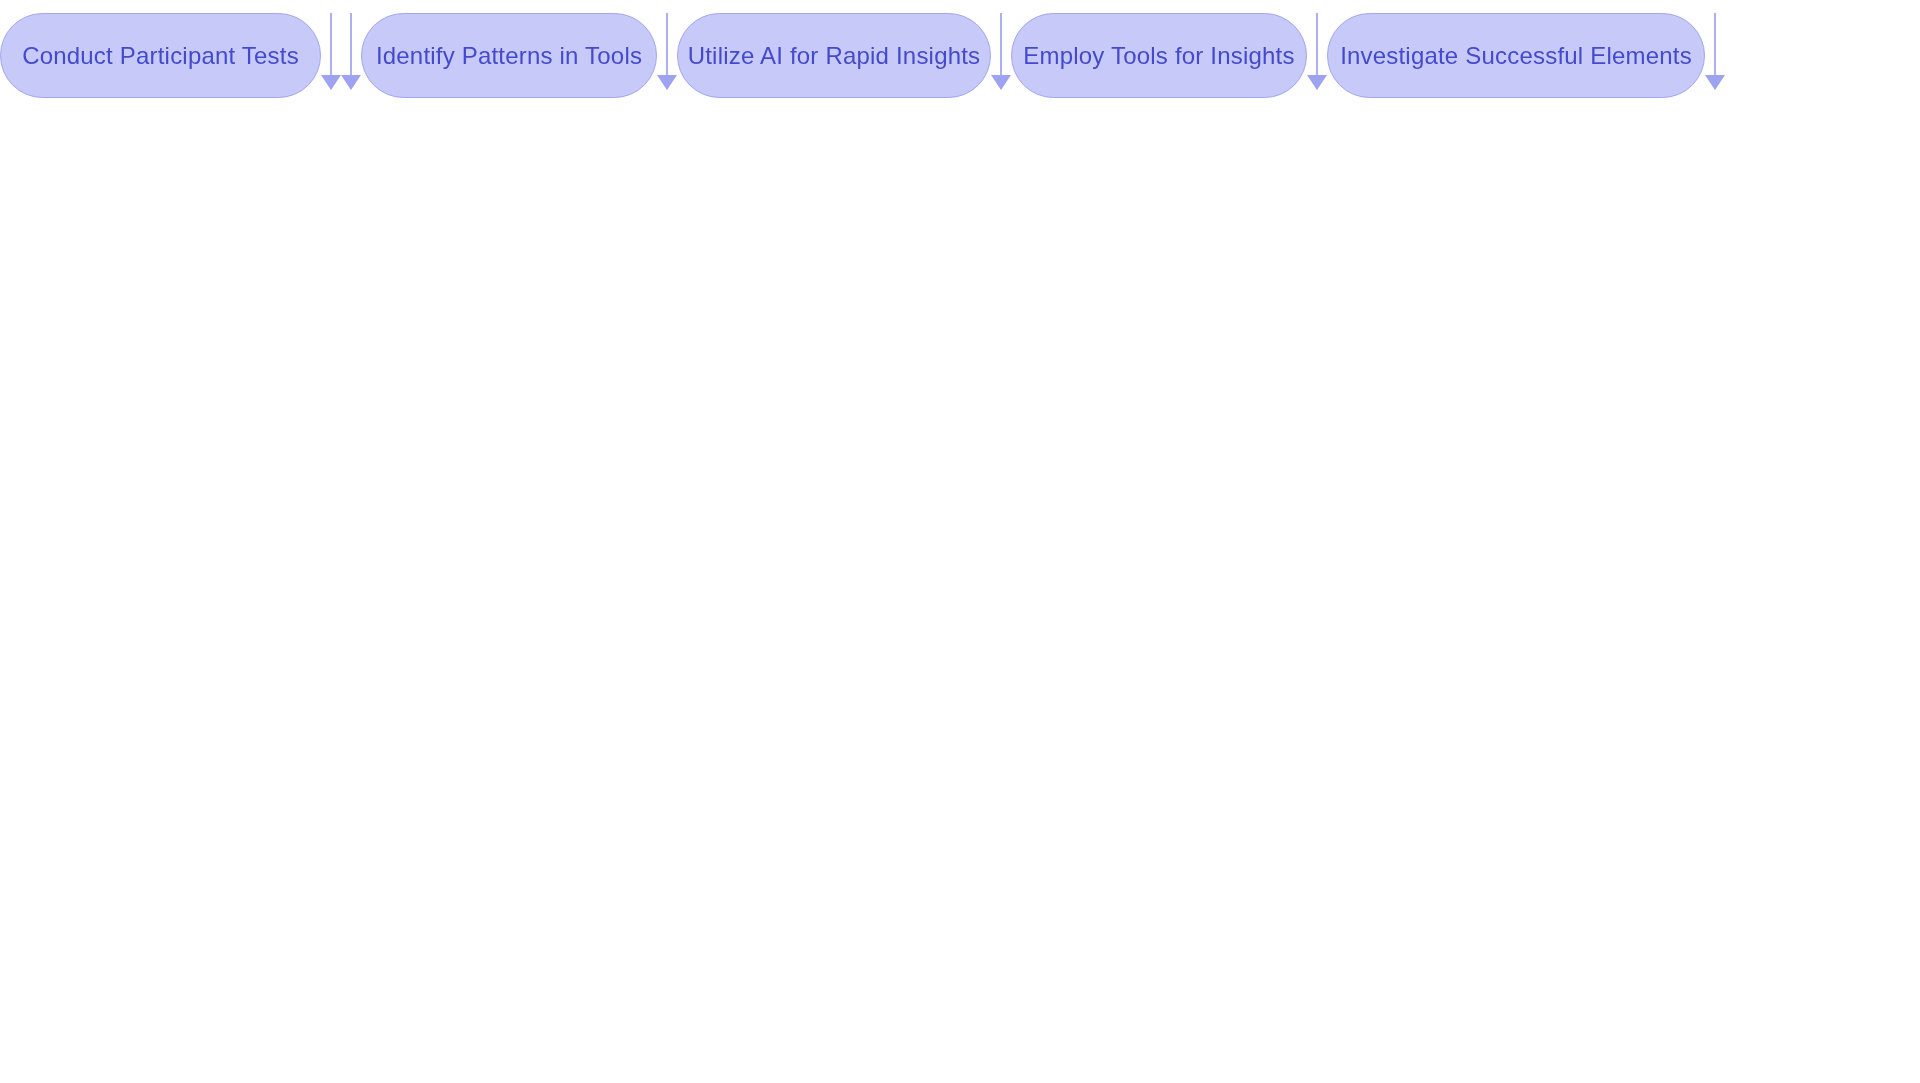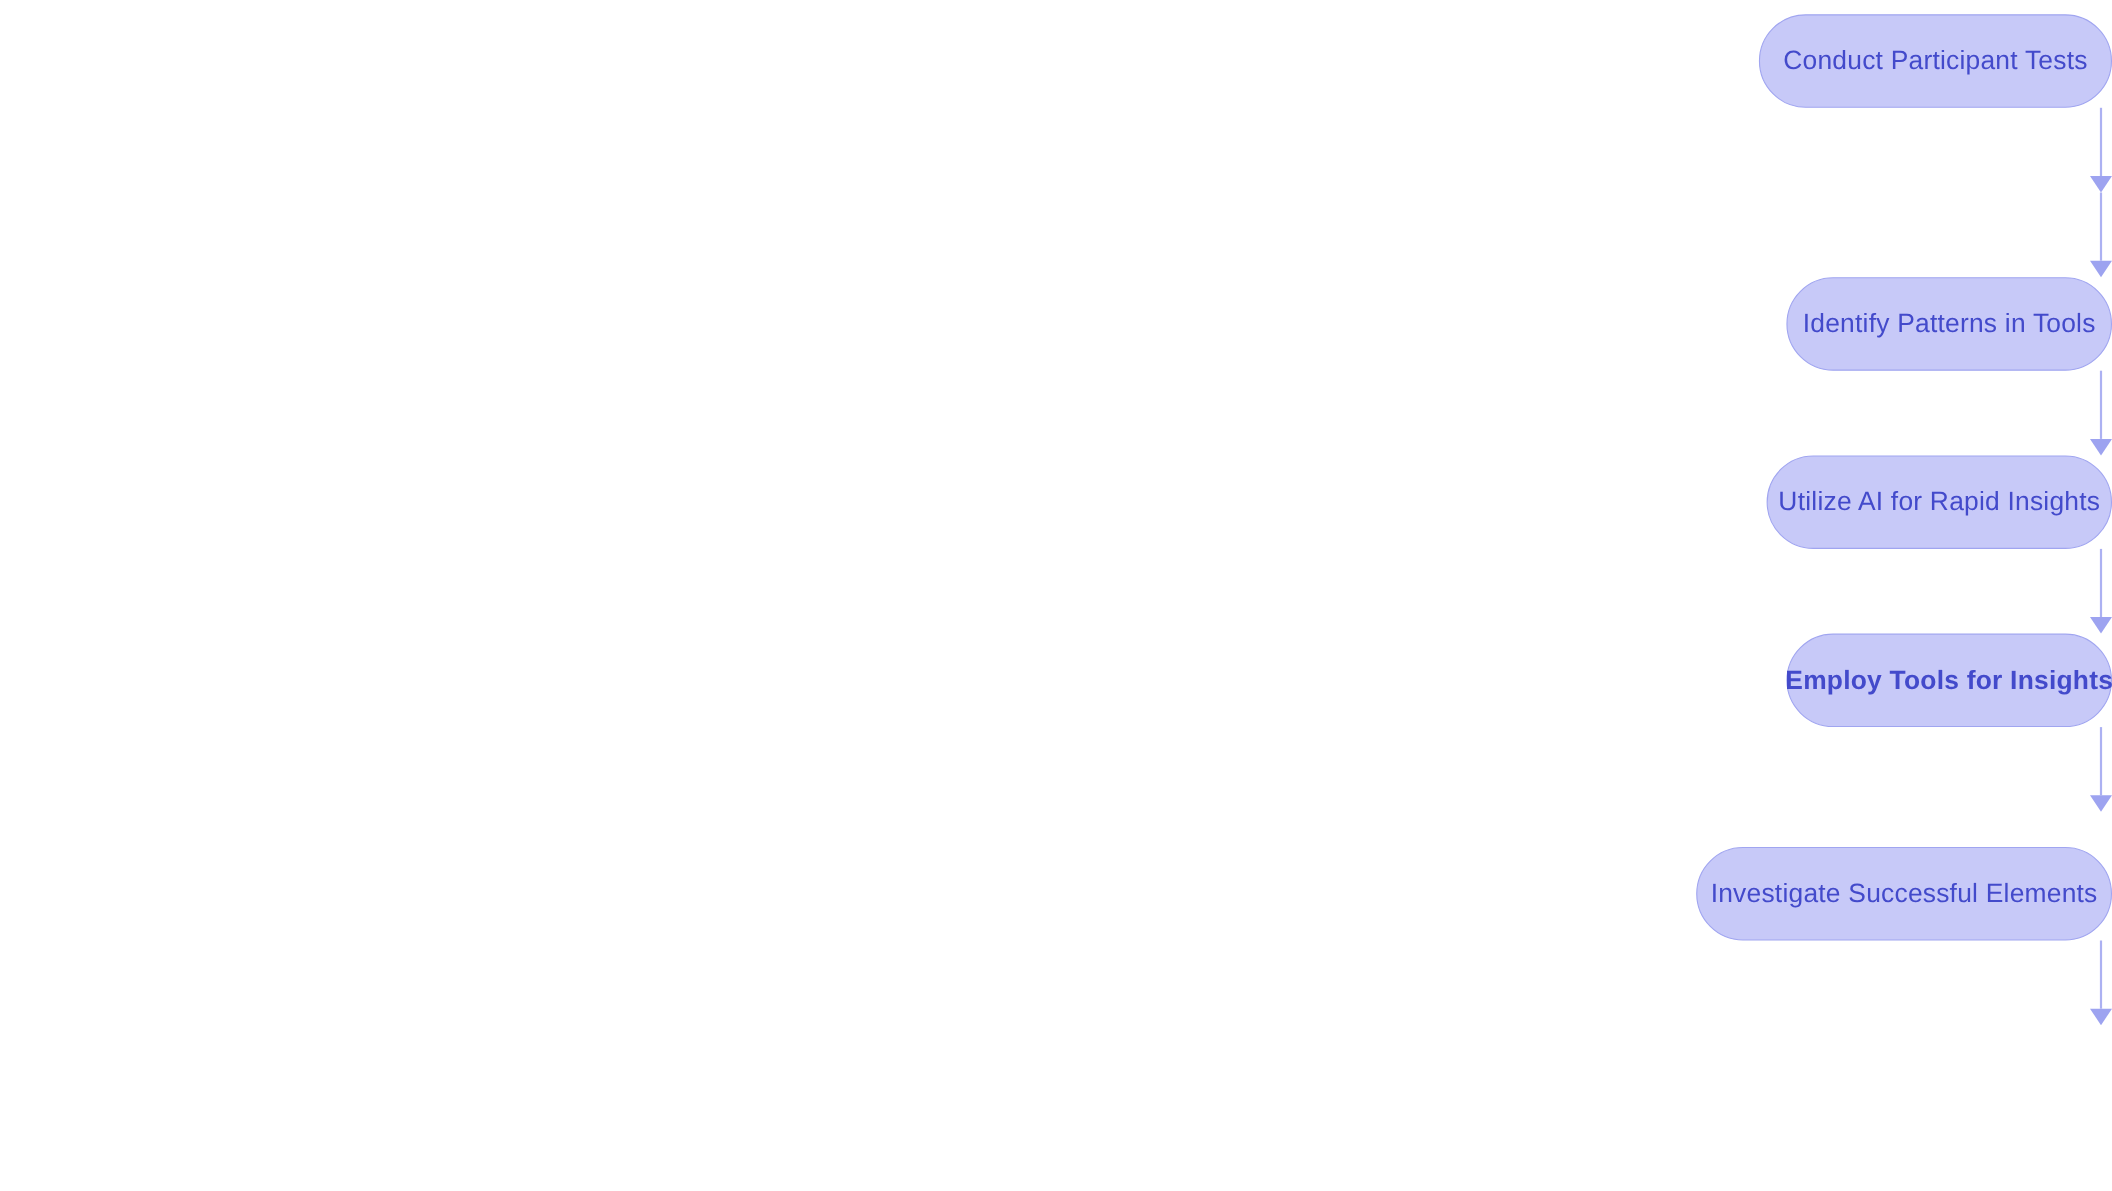--- a/index.html
+++ b/index.html
@@ -21,44 +21,44 @@
     height: 1083px;
     background: var(--background);
     overflow: hidden;
   }
   .flow {
     position: absolute;
     top: 13px;
     left: 0;
     width: 100%;
     display: flex;
-    flex-direction: column;
-    align-items: flex-end;
+    flex-direction: row;
+    align-items: flex-start;
   }
   .node {
     height: 85px;
     border-radius: 42.5px;
     background: var(--node-fill);
     border: 1.5px solid var(--node-border);
     display: flex;
     align-items: center;
     justify-content: center;
     color: var(--node-text);
     font-size: 24px;
     font-weight: 400;
     letter-spacing: 0.2px;
     white-space: nowrap;
     text-align: center;
   }
   .w1 { width: 321px; }
   .w2 { width: 194px; }
   .w3 { width: 296px; }
   .w4 { width: 314px; }
-  .w5 { width: 296px; font-weight: bold; }
-  .w6 { width: 378px; margin-top: 32px; }
+  .w5 { width: 296px; }
+  .w6 { width: 378px; }
   .w7 { width: 323px; }
   .arrow {
     height: 77px;
     display: flex;
     flex-direction: column;
     align-items: center;
   }
   .arrow .shaft {
     width: 2.5px;
     flex: 1 1 auto;

